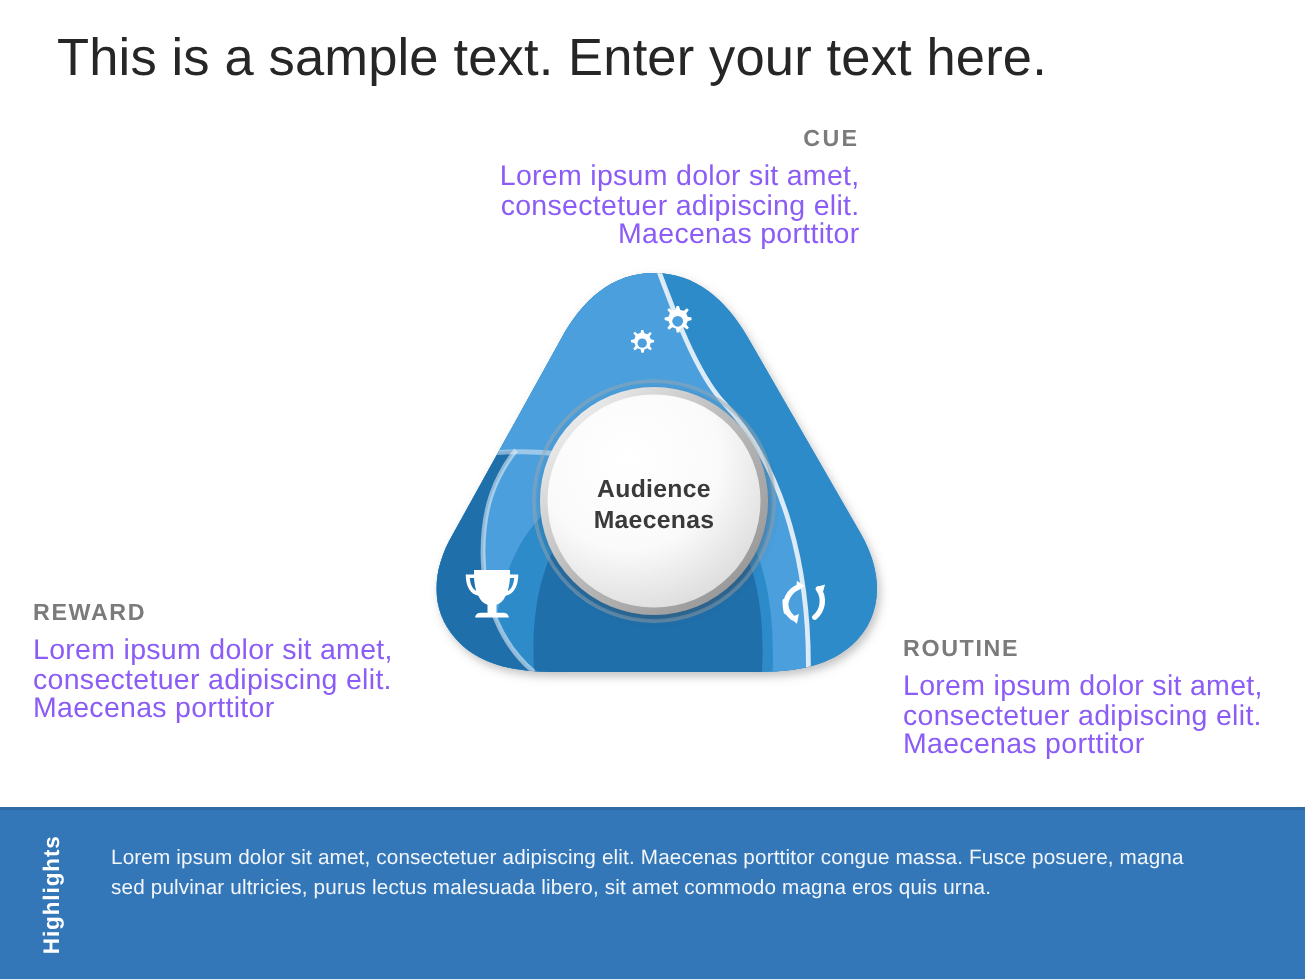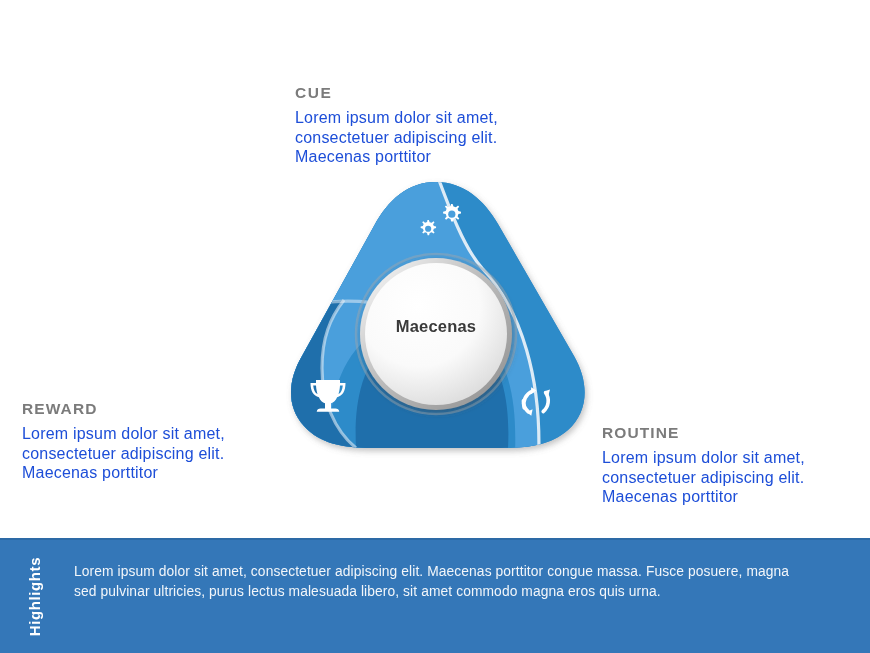--- a/index.html
+++ b/index.html
@@ -39,33 +39,33 @@
     position: absolute;
   }
   .label-head {
     font-size: 15.5px;
     font-weight: bold;
     color: #7b7b7b;
     letter-spacing: 1.1px;
     margin: 0 0 6px 0;
   }
   .label-body {
-    font-size: 16px;
-    color: #1d4ed8;
+    font-size: 19px;
+    color: #8b5cf6;
     line-height: 19.5px;
     letter-spacing: 0.2px;
     margin: 0;
     white-space: pre-line;
   }
 
   #cue-block {
     left: 295px;
     top: 84px;
     width: 278px;
-    text-align: left;
+    text-align: right;
   }
   #cue-block .label-head { letter-spacing: 1.6px; }
 
   #reward-block {
     left: 22px;
     top: 400px;
     width: 246px;
   }
   #routine-block {
     left: 602px;
@@ -138,20 +138,21 @@
     line-height: 20px;
     color: #f2f6fa;
     letter-spacing: 0.1px;
   }
 </style>
 </head>
 <body>
 
 <div id="slide">
 
+  <div id="title">This is a sample text. Enter your text here.</div>
 
   <div class="label-block" id="cue-block">
     <div class="label-head">CUE</div>
     <div class="label-body">Lorem  ipsum dolor  sit amet,
 consectetuer  adipiscing elit.
 Maecenas  porttitor</div>
   </div>
 
   <div class="label-block" id="reward-block">
     <div class="label-head">REWARD</div>
@@ -274,20 +275,21 @@
         <path d="M8.4 25.8 A 14 14 0 0 1 3.4 14.8"></path>
         <g stroke="none" fill="#ffffff">
           <path d="M11.2 1.2 l5.2 3.4 -5.6 3.6 Z"></path>
           <path d="M28.4 9.6 l-4.6 -4.1 6.2 -1.9 Z"></path>
           <path d="M11.3 29.8 l-4.9 -3.9 6.2 -2.6 Z"></path>
         </g>
       </g>
     </svg>
 
     <div id="center-text">
+      <div>Audience</div>
       <div>Maecenas</div>
     </div>
   </div>
 
   <div id="highlights">
     <div id="highlights-label">
       <span>Highlights</span>
     </div>
     <div id="highlights-text">Lorem ipsum dolor sit amet, consectetuer adipiscing elit. Maecenas porttitor congue massa. Fusce posuere, magna sed pulvinar ultricies, purus lectus malesuada libero, sit amet commodo magna eros quis urna.</div>
   </div>

